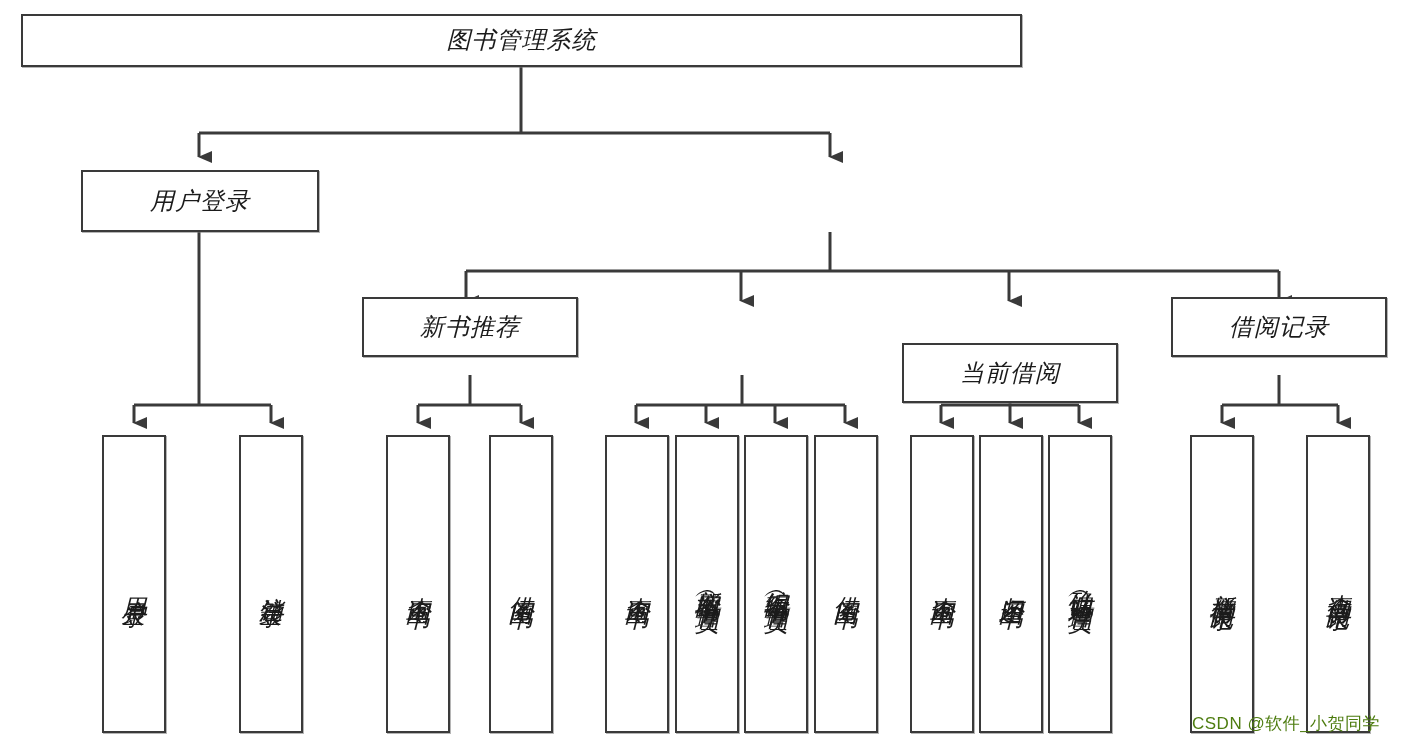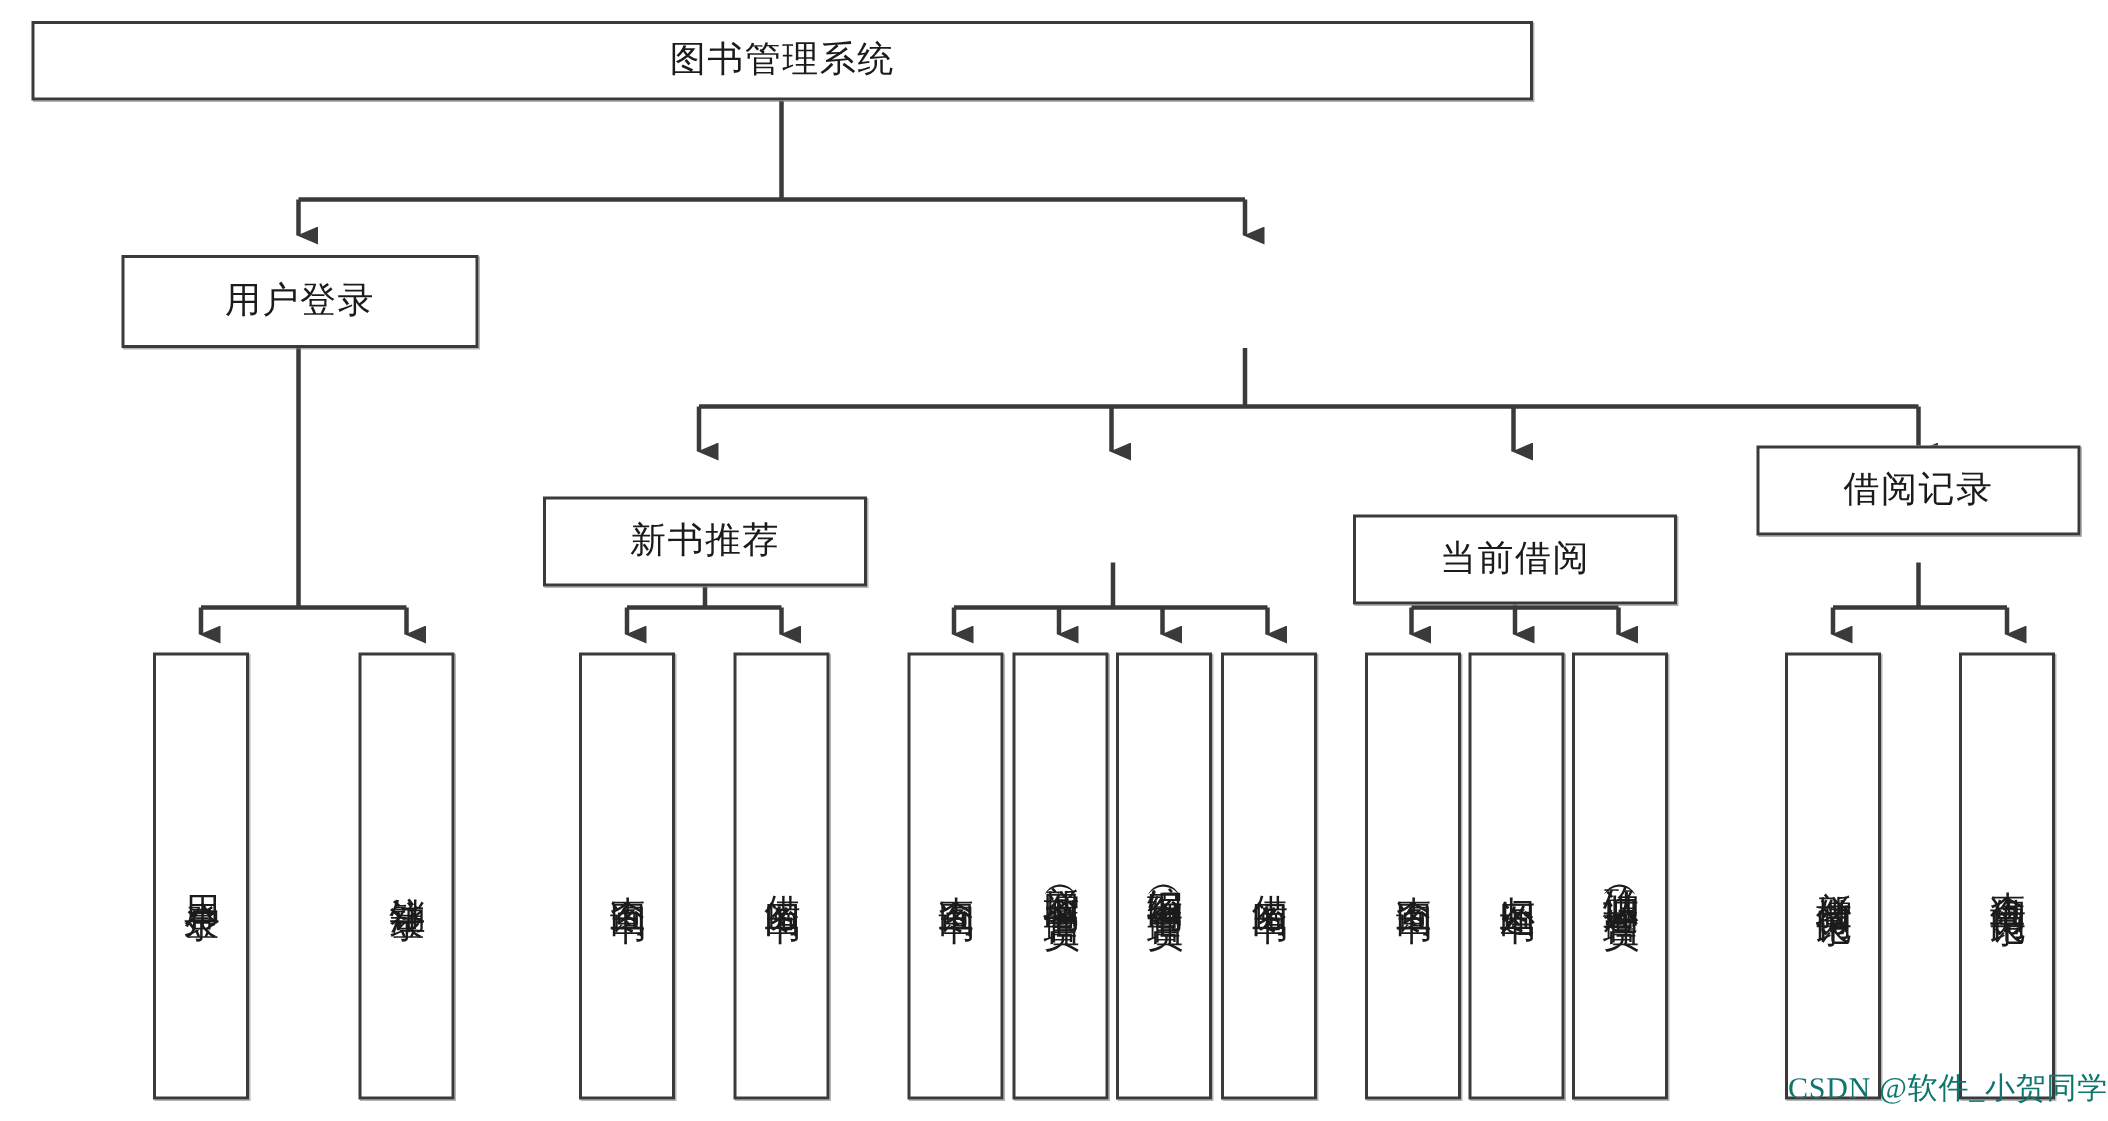--- a/index.html
+++ b/index.html
@@ -32,20 +32,21 @@
     align-items: center;
     justify-content: center;
     color: #1b1b1b;
     box-shadow: 1px 1px 0 rgba(120,120,120,0.55);
   }
   .node .label {
     display: block;
     text-align: center;
     line-height: 1.18;
     letter-spacing: 1px;
+    font-style: italic;
   }
   .node.h .label {
     font-size: 24px;
   }
   .node.root .label {
     font-size: 24px;
   }
   .node.v {
     align-items: center;
     justify-content: center;
@@ -53,25 +54,24 @@
   .node.v .label {
     writing-mode: vertical-rl;
     text-orientation: upright;
     font-size: 24px;
     letter-spacing: 3px;
     line-height: 1.05;
     white-space: nowrap;
   }
   .watermark {
     position: absolute;
-    color: #0f766e;
-    font-size: 20px;
+    color: #4d7c0f;
+    font-size: 17px;
     white-space: nowrap;
     letter-spacing: 0.5px;
-    font-family: Liberation Serif, serif;
   }
 </style>
 </head>
 <body>
 
 <div id="canvas">
 
   <svg class="wires" viewBox="0 0 1405 747" xmlns="http://www.w3.org/2000/svg">
     <defs>
       <marker id="arrow" viewBox="0 0 12 14" refX="6" refY="13" markerWidth="12" markerHeight="14" orient="auto-start-reverse" markerUnits="userSpaceOnUse">
@@ -124,21 +124,21 @@
   </svg>
 
   <div class="node root" style="left:21px; top:14px; width:1001px; height:53px;">
     <span class="label">图书管理系统</span>
   </div>
 
   <div class="node h" style="left:81px; top:170px; width:238px; height:62px;">
     <span class="label">用户登录</span>
   </div>
 
-  <div class="node h" style="left:362px; top:331px; width:216px; height:60px;">
+  <div class="node h" style="left:362px; top:297px; width:216px; height:60px;">
     <span class="label">新书推荐</span>
   </div>
   <div class="node h" style="left:902px; top:315px; width:216px; height:60px;margin-top:28px;">
     <span class="label">当前借阅</span>
   </div>
   <div class="node h" style="left:1171px; top:297px; width:216px; height:60px;">
     <span class="label">借阅记录</span>
   </div>
 
   <div class="node v" style="left:102px; top:435px; width:64px; height:298px;">

